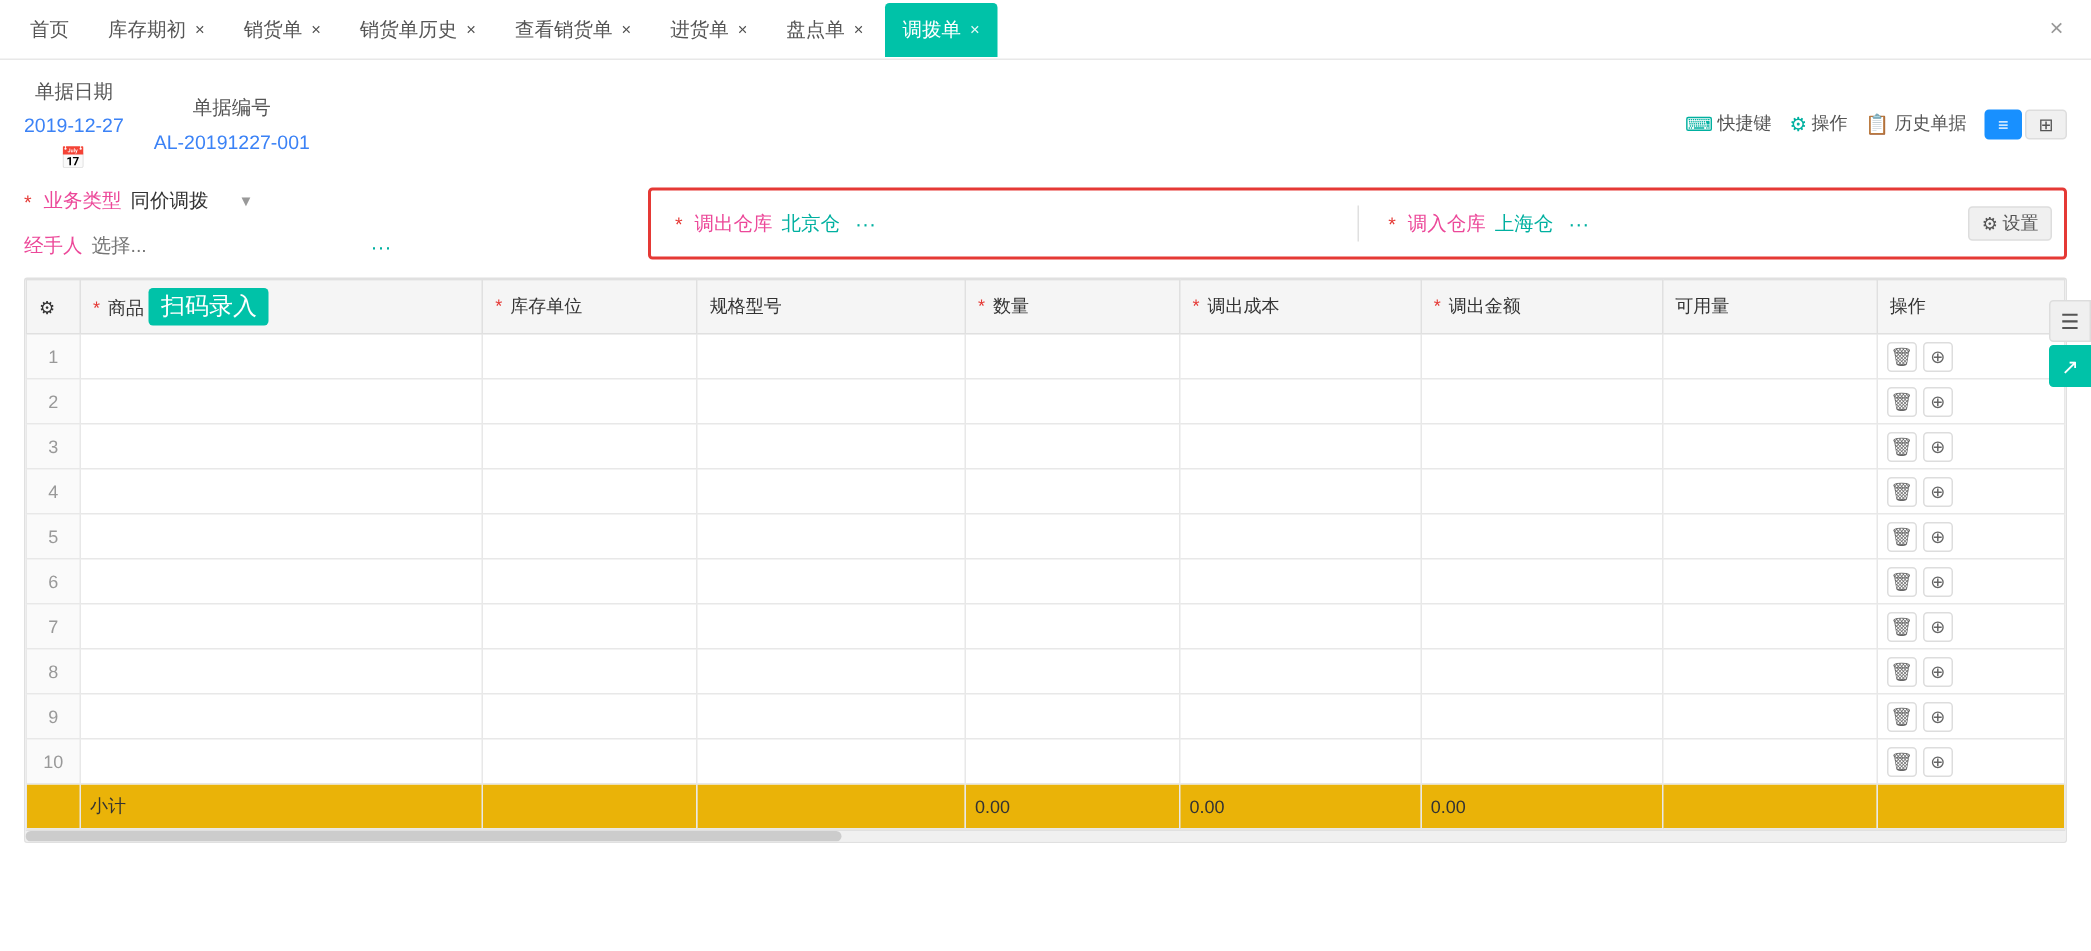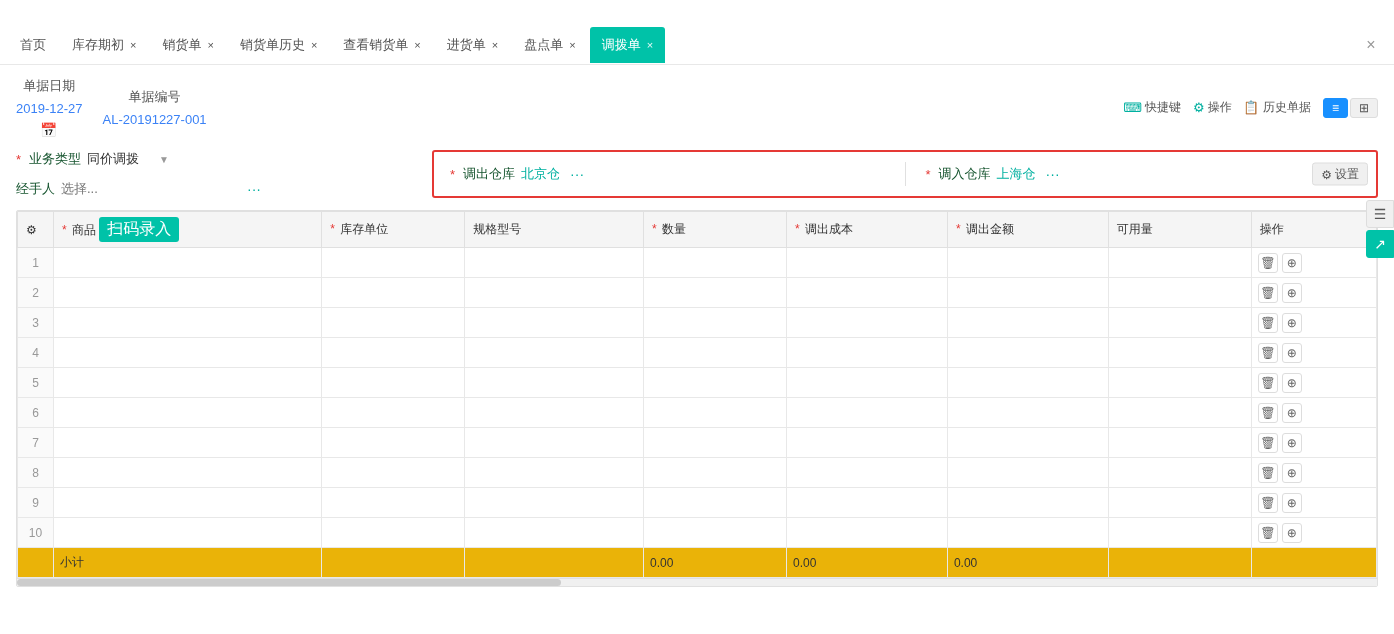--- a/index.html
+++ b/index.html
@@ -6,21 +6,20 @@
     body { font-family: 'Microsoft YaHei', Arial, sans-serif; font-size: 13px; color: #333; background: #fff; overflow: hidden; }
     
     
     .tab-bar {
       display: flex; align-items: center;
       border-bottom: 1px solid #e8e8e8;
       background: #fff;
       height: 40px;
       padding: 0 8px;
       gap: 2px;
-      margin-top: 25px;
     }
     .tab {
       display: flex; align-items: center; gap: 4px;
       padding: 0 12px;
       height: 36px;
       cursor: pointer;
       font-size: 13px;
       color: #555;
       border-radius: 3px 3px 0 0;
       white-space: nowrap;
@@ -85,21 +84,21 @@
       font-size: 12px;
       color: #555;
       display: flex; align-items: center; gap: 3px;
     }
     .form-field {
       display: flex; align-items: center; gap: 6px;
       margin-bottom: 12px;
     }
     .form-field:last-child { margin-bottom: 0; }
     .required-star { color: #e53935; margin-right: 2px; }
-    .field-label { color: #14532d; white-space: nowrap; }
+    .field-label { color: #ec4899; white-space: nowrap; }
     .field-value { color: #333; }
     .field-input {
       border: none;
       background: transparent;
       border-bottom: 1px solid transparent;
       font-size: 13px;
       outline: none;
       color: #333;
       min-width: 80px;
     }

